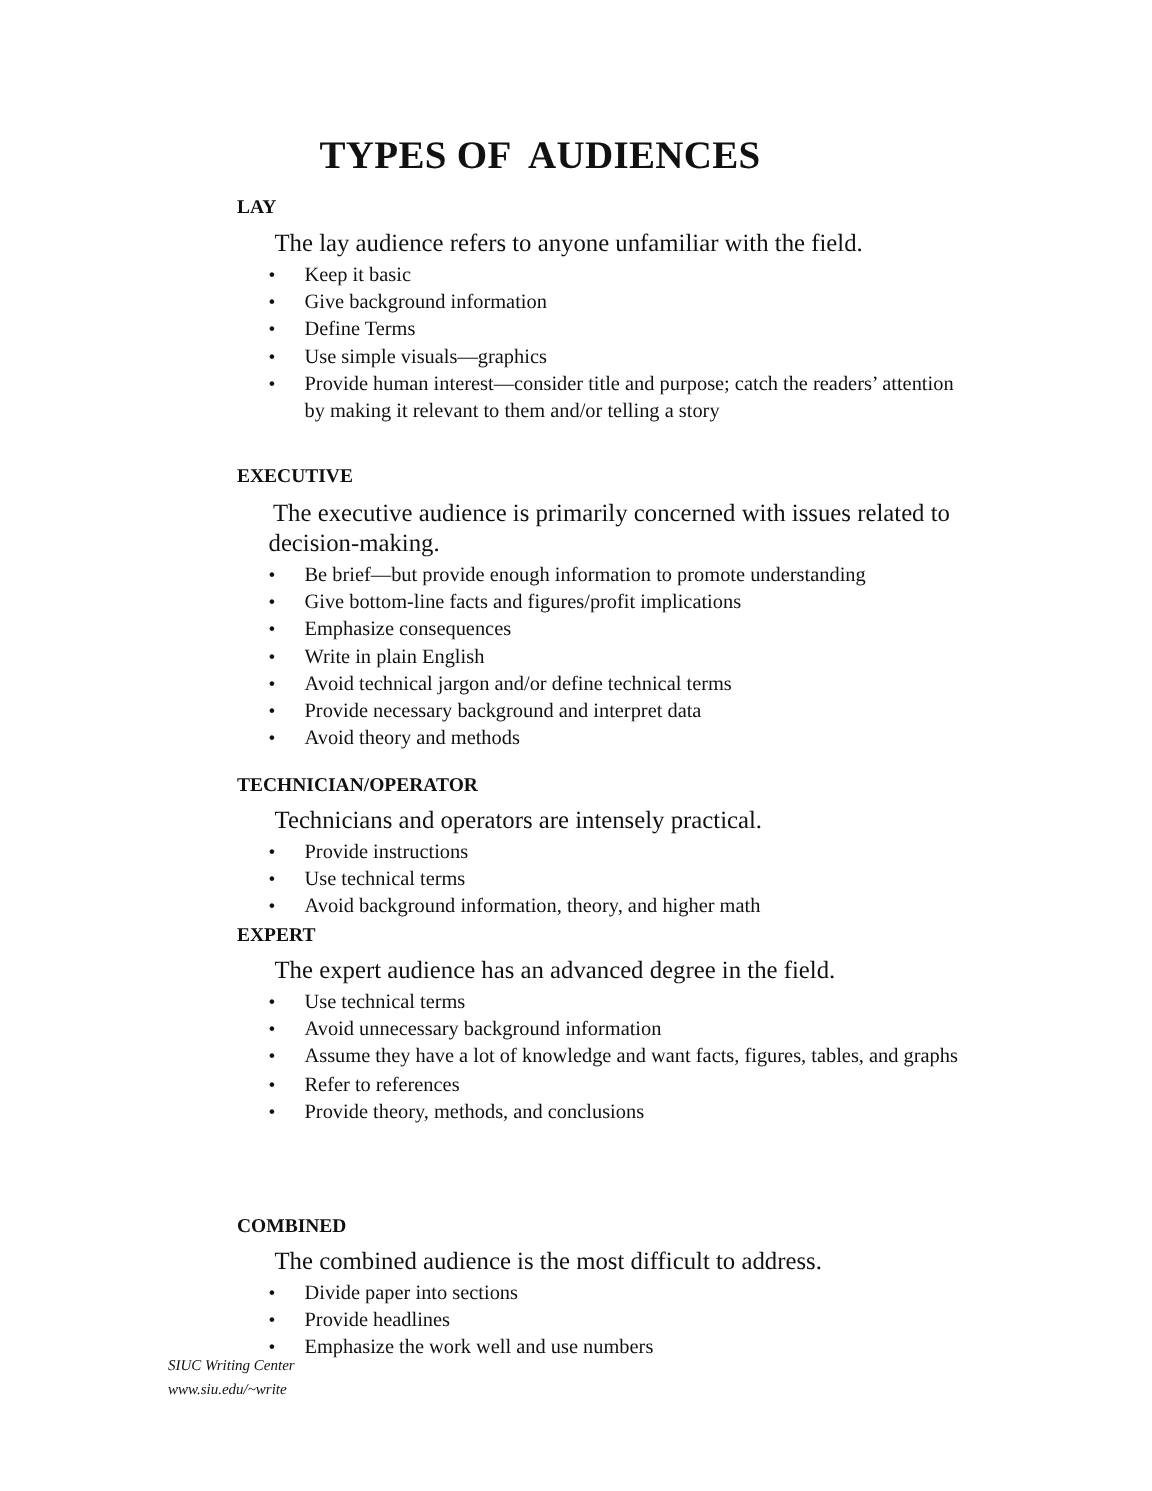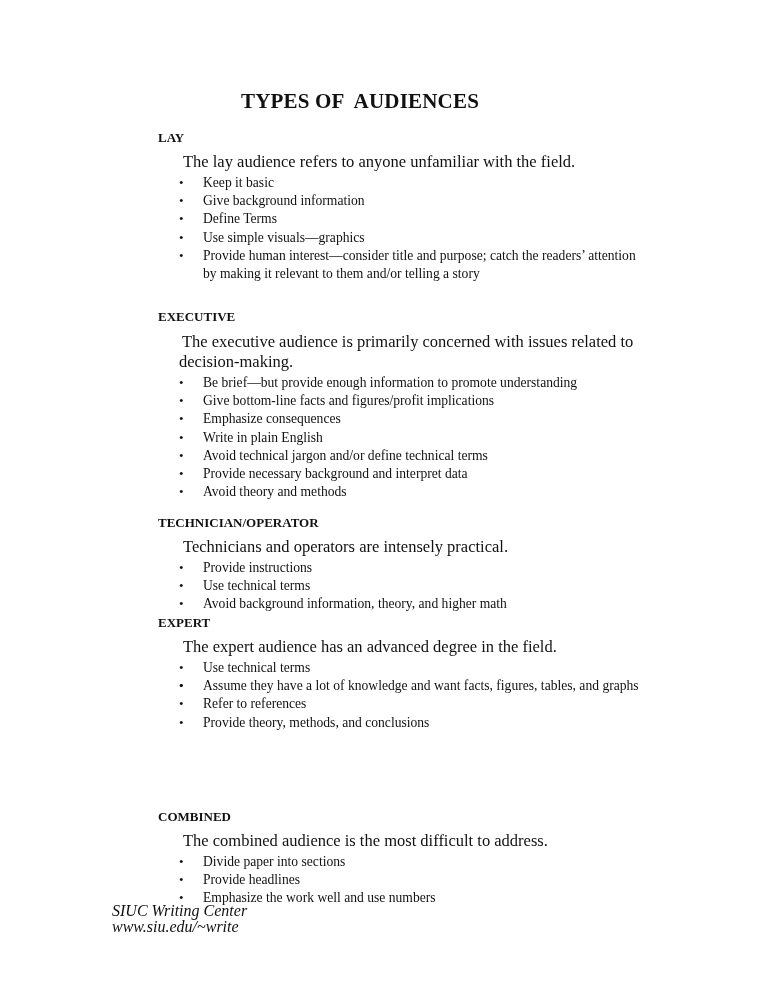--- a/index.html
+++ b/index.html
@@ -2,21 +2,21 @@
 <html><head>
 <meta charset="utf-8">
 <style>
   html, body { margin: 0; padding: 0; background: #ffffff; }
   body {
     width: 768px; height: 994px; position: relative; overflow: hidden;
     font-family: "Liberation Serif", "DejaVu Serif", serif; color: #111;
   }
   .title {
     position: absolute; left: 0; width: 720px; top: 89px;
-    text-align: center; font-weight: bold; font-size: 21px; letter-spacing: 0.2px;
+    text-align: center; font-weight: bold; font-size: 26px; letter-spacing: 0.2px;
     white-space: pre;
   }
   .section { position: absolute; left: 158px; width: 520px; }
   .section h2 {
     margin: 0; font-size: 13px; font-weight: bold; line-height: 22px;
   }
   .section .intro {
     margin: 0 0 0 25px; font-size: 16.5px; line-height: 20px; width: 440px;
   }
   .section .intro.wrap { text-indent: 3px; margin-left: 21px; }
@@ -24,21 +24,21 @@
     list-style: none; margin: 2px 0 0 0; padding: 0;
   }
   .section li {
     position: relative; padding-left: 45px; font-size: 13.6px; line-height: 18.2px; width: 440px;
   }
   .section li .bullet {
     position: absolute; left: 21px; top: 0; font-size: 13px;
   }
   .footer {
     position: absolute; left: 112px; top: 903px;
-    font-style: italic; font-size: 16px; line-height: 16px;
+    font-style: italic; font-size: 10px; line-height: 16px;
   }
 </style>
 </head>
 <body>
 
 <div class="title">TYPES OF  AUDIENCES</div>
 
 <div class="section" style="top:127px;">
   <h2>LAY</h2>
   <p class="intro" style="margin-top:3px;">The lay audience refers to anyone unfamiliar with the field.</p>
@@ -73,21 +73,21 @@
     <li><span class="bullet">•</span><span>Use technical terms</span></li>
     <li><span class="bullet">•</span><span>Avoid background information, theory, and higher math</span></li>
   </ul>
 </div>
 
 <div class="section" style="top:612px;">
   <h2>EXPERT</h2>
   <p class="intro" style="margin-top:3px;">The expert audience has an advanced degree in the field.</p>
   <ul>
     <li><span class="bullet">•</span><span>Use technical terms</span></li>
-    <li><span class="bullet">•</span></li>
+    <li><span class="bullet">•</span><span>Avoid unnecessary background information</span></li>
     <li><span class="bullet">•</span><span>Assume they have a lot of knowledge and want facts, figures, tables, and graphs</span></li>
     <li><span class="bullet">•</span><span>Refer to references</span></li>
     <li><span class="bullet">•</span><span>Provide theory, methods, and conclusions</span></li>
   </ul>
 </div>
 
 <div class="section" style="top:806px;">
   <h2>COMBINED</h2>
   <p class="intro" style="margin-top:3px;">The combined audience is the most difficult to address.</p>
   <ul>

